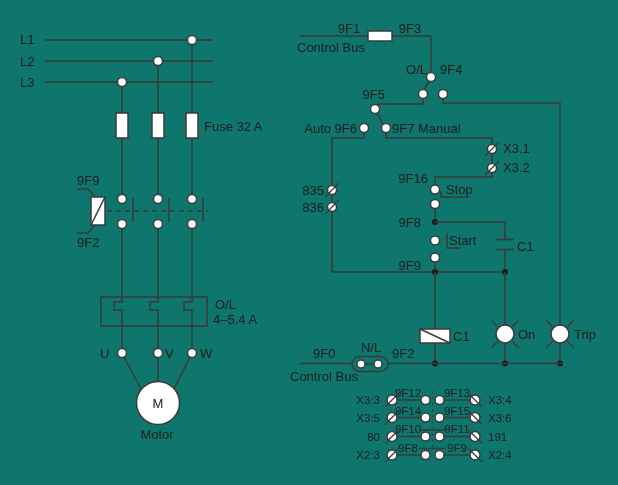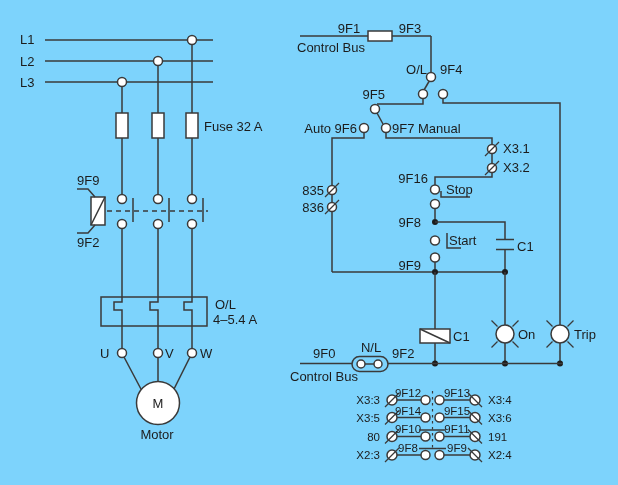--- a/index.html
+++ b/index.html
@@ -1,16 +1,16 @@
 <!DOCTYPE html>
 <html><head>
 <meta charset="utf-8">
 <style>
   html,body{margin:0;padding:0;background:#ffffff;}
-  .stage{position:relative;width:618px;height:485px;background:#7dd3fc;overflow:hidden;text-decoration:underline;}
+  .stage{position:relative;width:618px;height:485px;background:#0f766e;overflow:hidden;text-decoration:underline;}
   svg{position:absolute;left:0;top:0;}
   .wire{stroke:#3a3a3a;stroke-width:1.5;fill:none;}
   .thin{stroke:#3a3a3a;stroke-width:1.3;fill:none;}
   .sym{stroke:#3a3a3a;stroke-width:1.5;fill:#ffffff;}
   .nofill{stroke:#3a3a3a;stroke-width:1.5;fill:none;}
   .dot{fill:#1c1c1c;stroke:none;}
   .dash{stroke:#3a3a3a;stroke-width:1.3;fill:none;stroke-dasharray:5 4;}
   .dash2{stroke:#3a3a3a;stroke-width:1.2;fill:none;stroke-dasharray:2.5 3.5;}
   text{font-family:"Liberation Sans","DejaVu Sans",sans-serif;font-size:13px;fill:#1c1c1c;}
   .sm{font-size:11.5px;}

